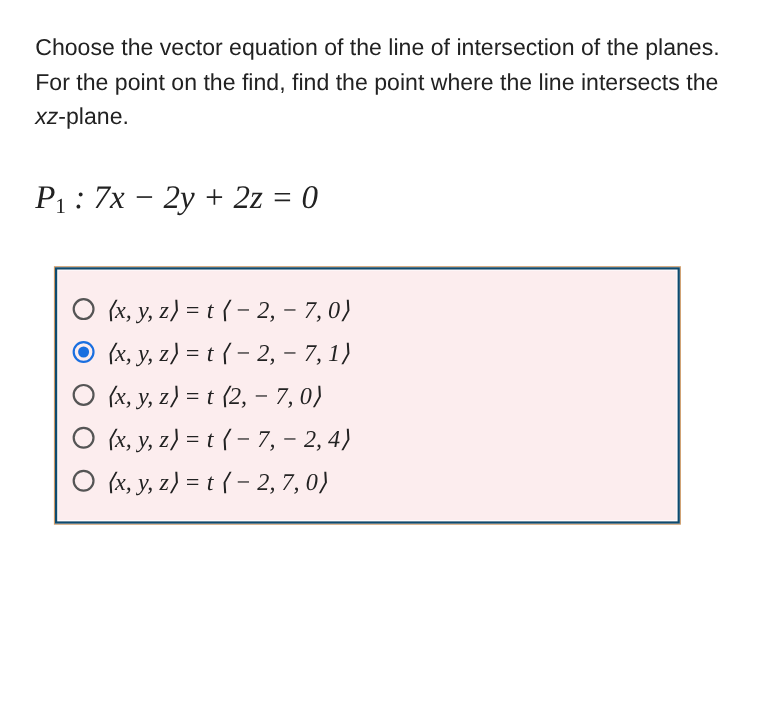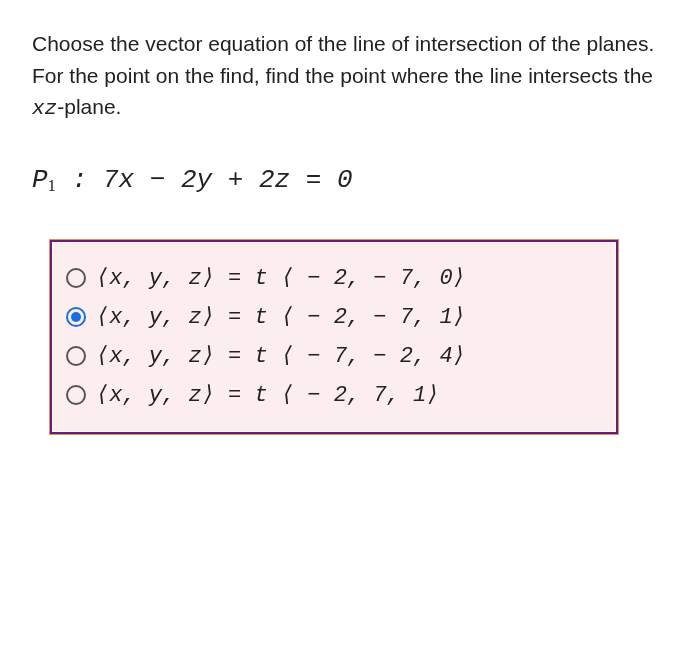--- a/index.html
+++ b/index.html
@@ -11,33 +11,33 @@
     width: 700px;
     height: 656px;
     box-sizing: border-box;
     line-height: 1.5;
   }
   .question-text {
     margin-bottom: 34px;
   }
   .equations {
     font-family: "Times New Roman", Times, serif;
-    font-size: 26px;
+    font-size: 30px;
     margin-bottom: 40px;
   }
   .equations .row {
     margin-bottom: 2px;
   }
-  .ital { font-style: italic; font-family: Liberation Mono, monospace; }
+  .ital { font-style: italic; }
   .sub {
     font-size: 0.65em;
     vertical-align: -0.25em;
   }
   .options-box {
-    border: 2px solid #701a75;
+    border: 2px solid #0c4a6e;
     background: #fcedee;
     box-shadow: inset 0 0 0 1px #fff, 0 0 0 1px #c96;
     padding: 14px 31px 14px 14px;
     margin-left: 18px;
     margin-right: 50px;
   }
   .option {
     display: flex;
     align-items: center;
     gap: 10px;
@@ -89,19 +89,23 @@
   <div class="option">
     <span class="radio"></span>
     <span class="math ital">⟨x, y, z⟩ = t ⟨ − 2,  − 7, 0⟩</span>
   </div>
   <div class="option">
     <span class="radio selected"></span>
     <span class="math ital">⟨x, y, z⟩ = t ⟨ − 2,  − 7, 1⟩</span>
   </div>
   <div class="option">
     <span class="radio"></span>
+    <span class="math ital">⟨x, y, z⟩ = t ⟨2,  − 7, 0⟩</span>
+  </div>
+  <div class="option">
+    <span class="radio"></span>
     <span class="math ital">⟨x, y, z⟩ = t ⟨ − 7,  − 2, 4⟩</span>
   </div>
   <div class="option">
     <span class="radio"></span>
-    <span class="math ital">⟨x, y, z⟩ = t ⟨ − 2, 7, 1⟩</span>
+    <span class="math ital">⟨x, y, z⟩ = t ⟨ − 2, 7, 0⟩</span>
   </div>
 </div>
 
 </body></html>

